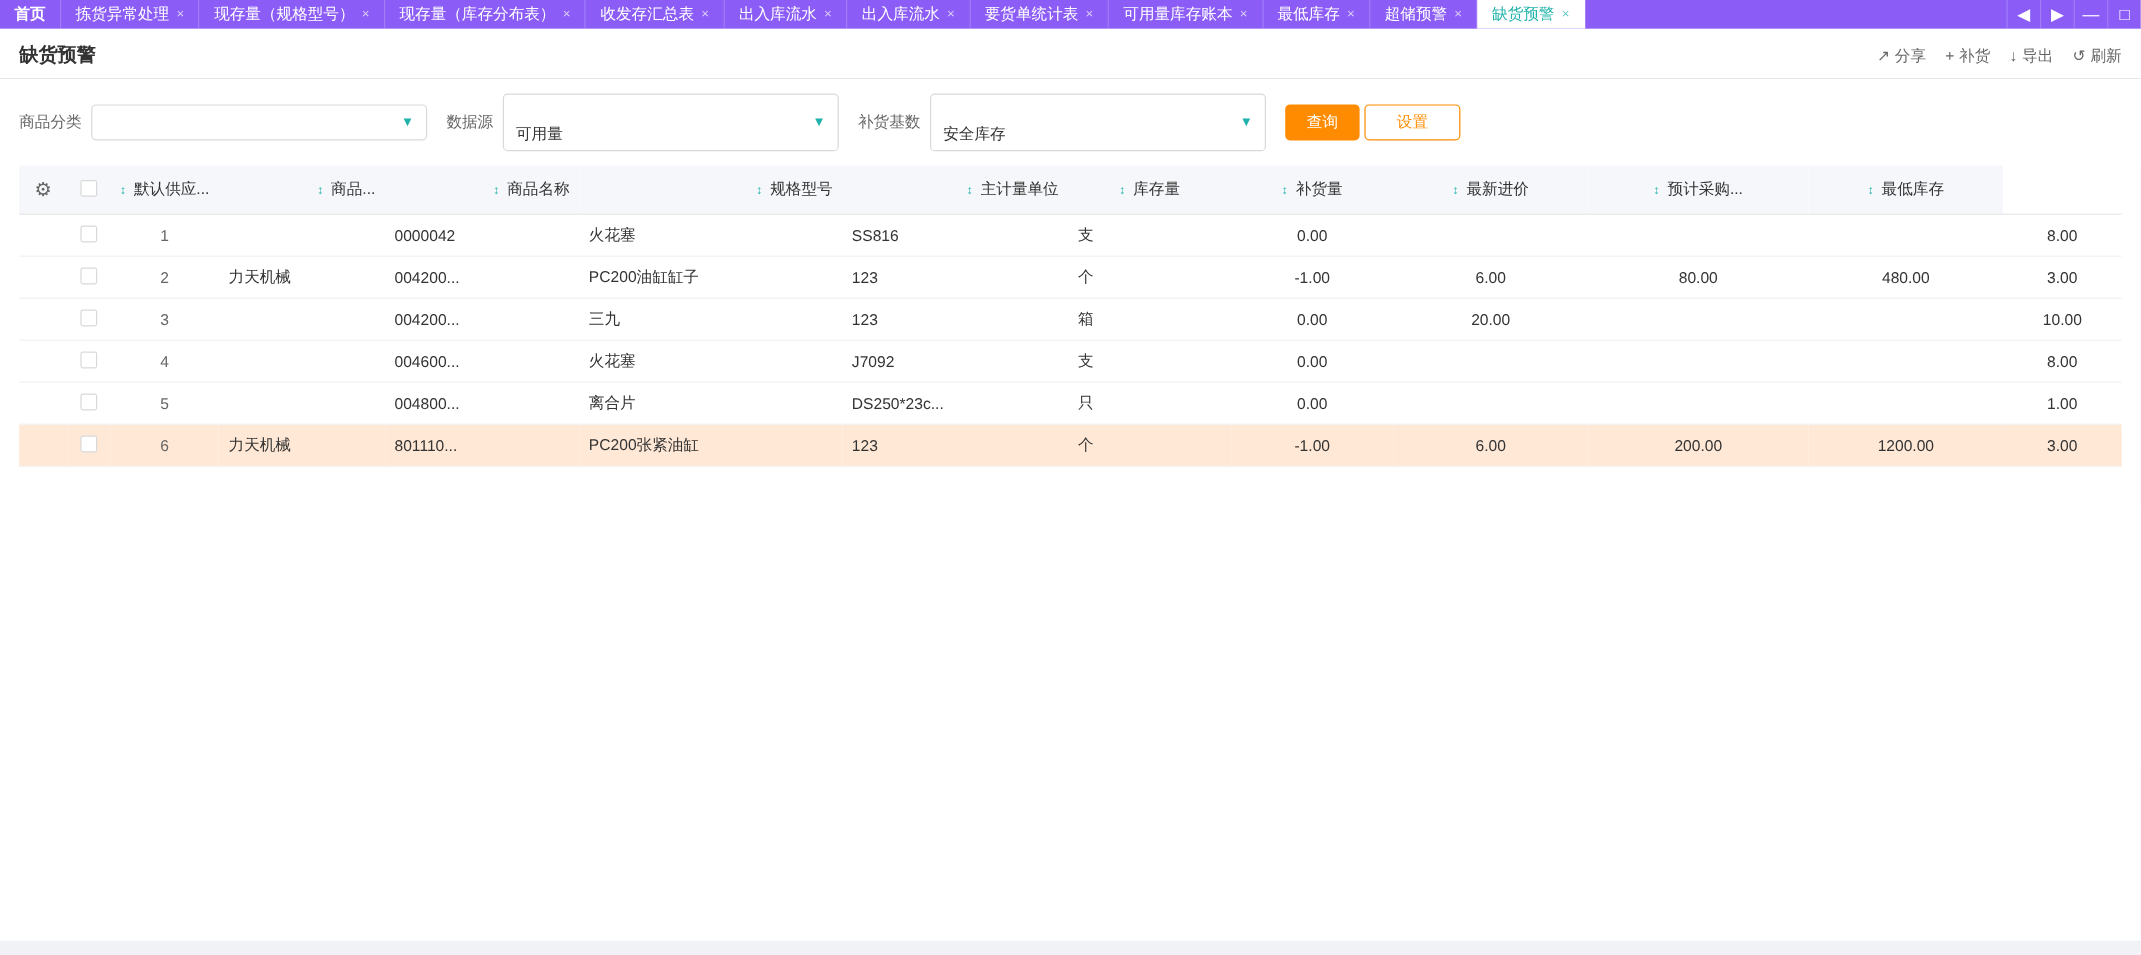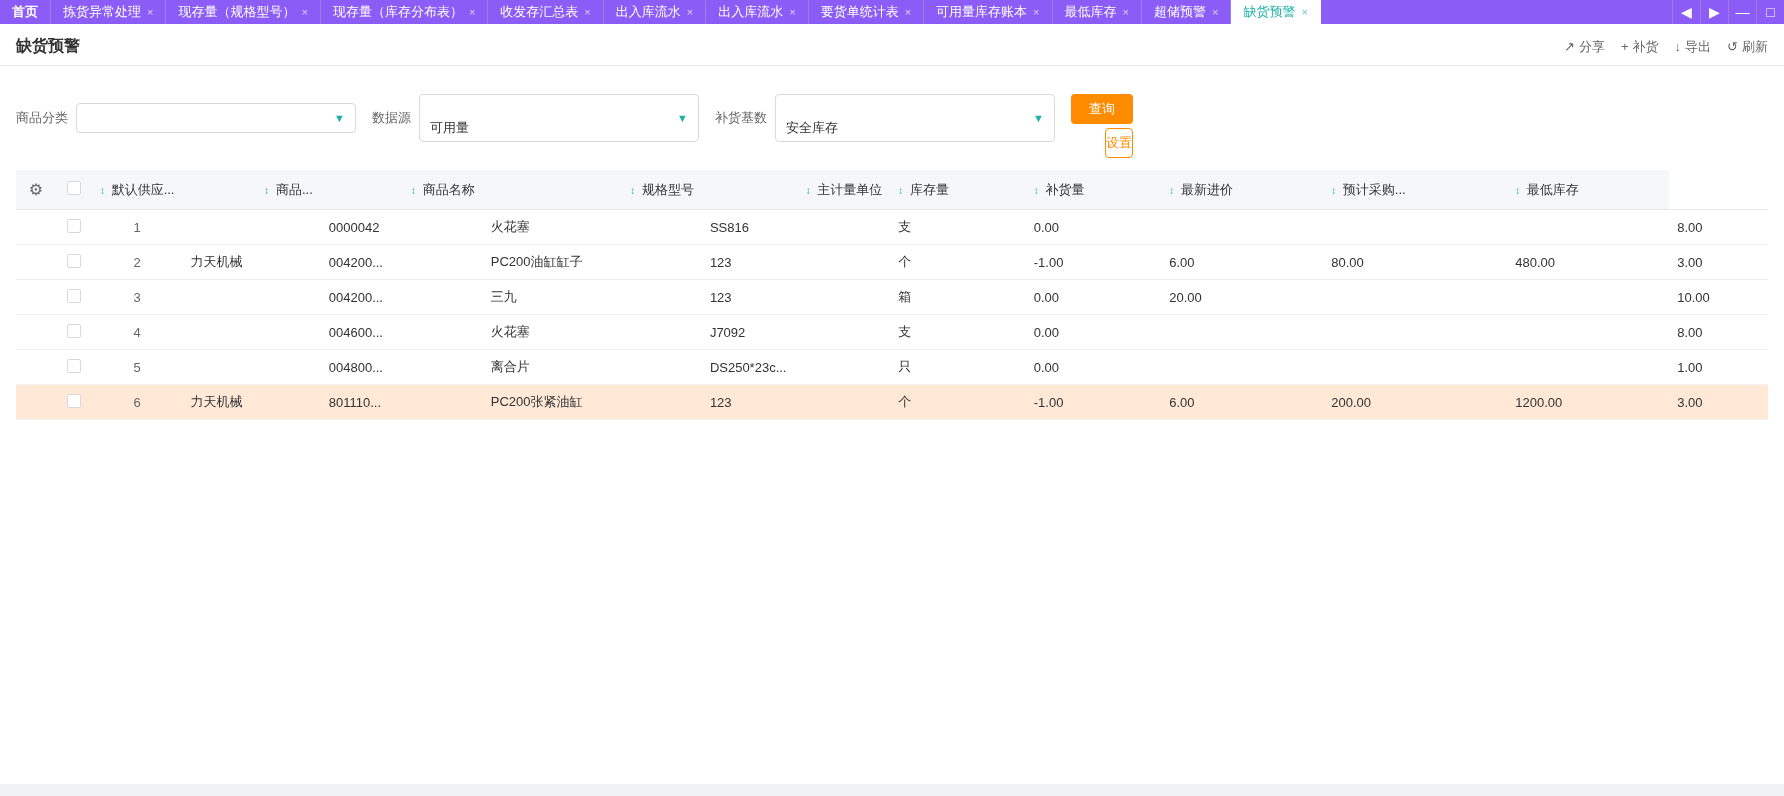--- a/index.html
+++ b/index.html
@@ -140,30 +140,29 @@
       padding: 6px 18px;
       cursor: pointer;
       font-size: 13px;
       margin-left: auto;
     }
     .btn-settings {
       background: #fff;
       color: #ff8c00;
       border: 1px solid #ff8c00;
       border-radius: 4px;
-      padding: 5px 0;
+      padding: 5px 26px;
       cursor: pointer;
       font-size: 13px;
       margin-left: auto;
     }
     .action-btns-right {
       display: flex;
-      flex-direction: column;
+      flex-direction: row;
       gap: 4px;
-      margin-top: 16px;
     }
 
     
     .table-container {
       padding: 0 16px;
     }
     table {
       width: 100%;
       border-collapse: collapse;
       font-size: 13px;
@@ -191,21 +190,21 @@
     tbody tr.highlighted {
       background: #ffe8d6;
     }
     tbody td {
       padding: 8px 8px;
       color: #333;
       white-space: nowrap;
     }
     .col-check { width: 36px; text-align: center; }
     .col-settings { width: 40px; text-align: center; }
-    .col-right { text-align: left; }
+    .col-right { text-align: center; }
 
     
     .cb {
       width: 14px;
       height: 14px;
       border: 1px solid #d9d9d9;
       border-radius: 2px;
       display: inline-block;
       background: #fff;
       cursor: pointer;

